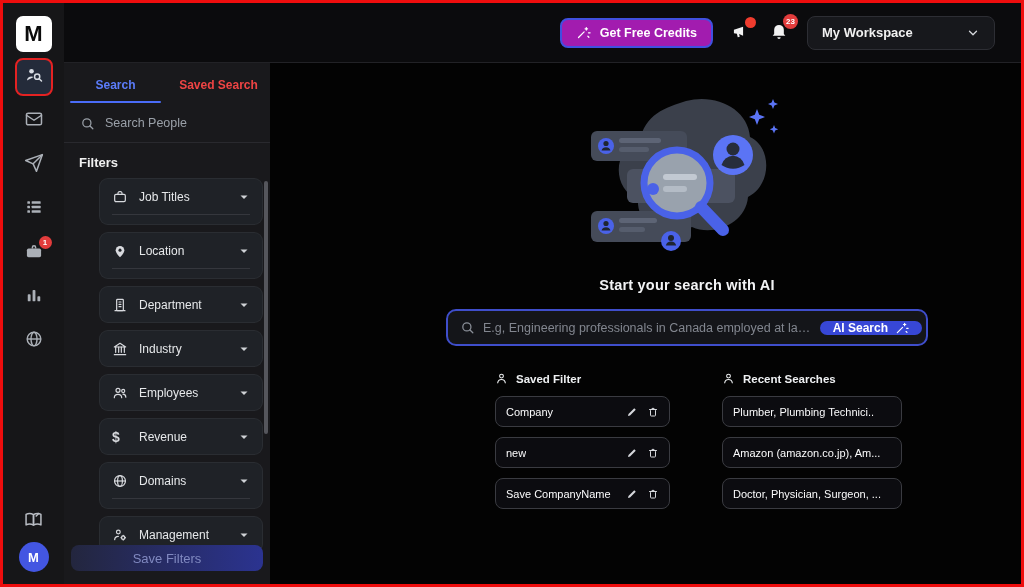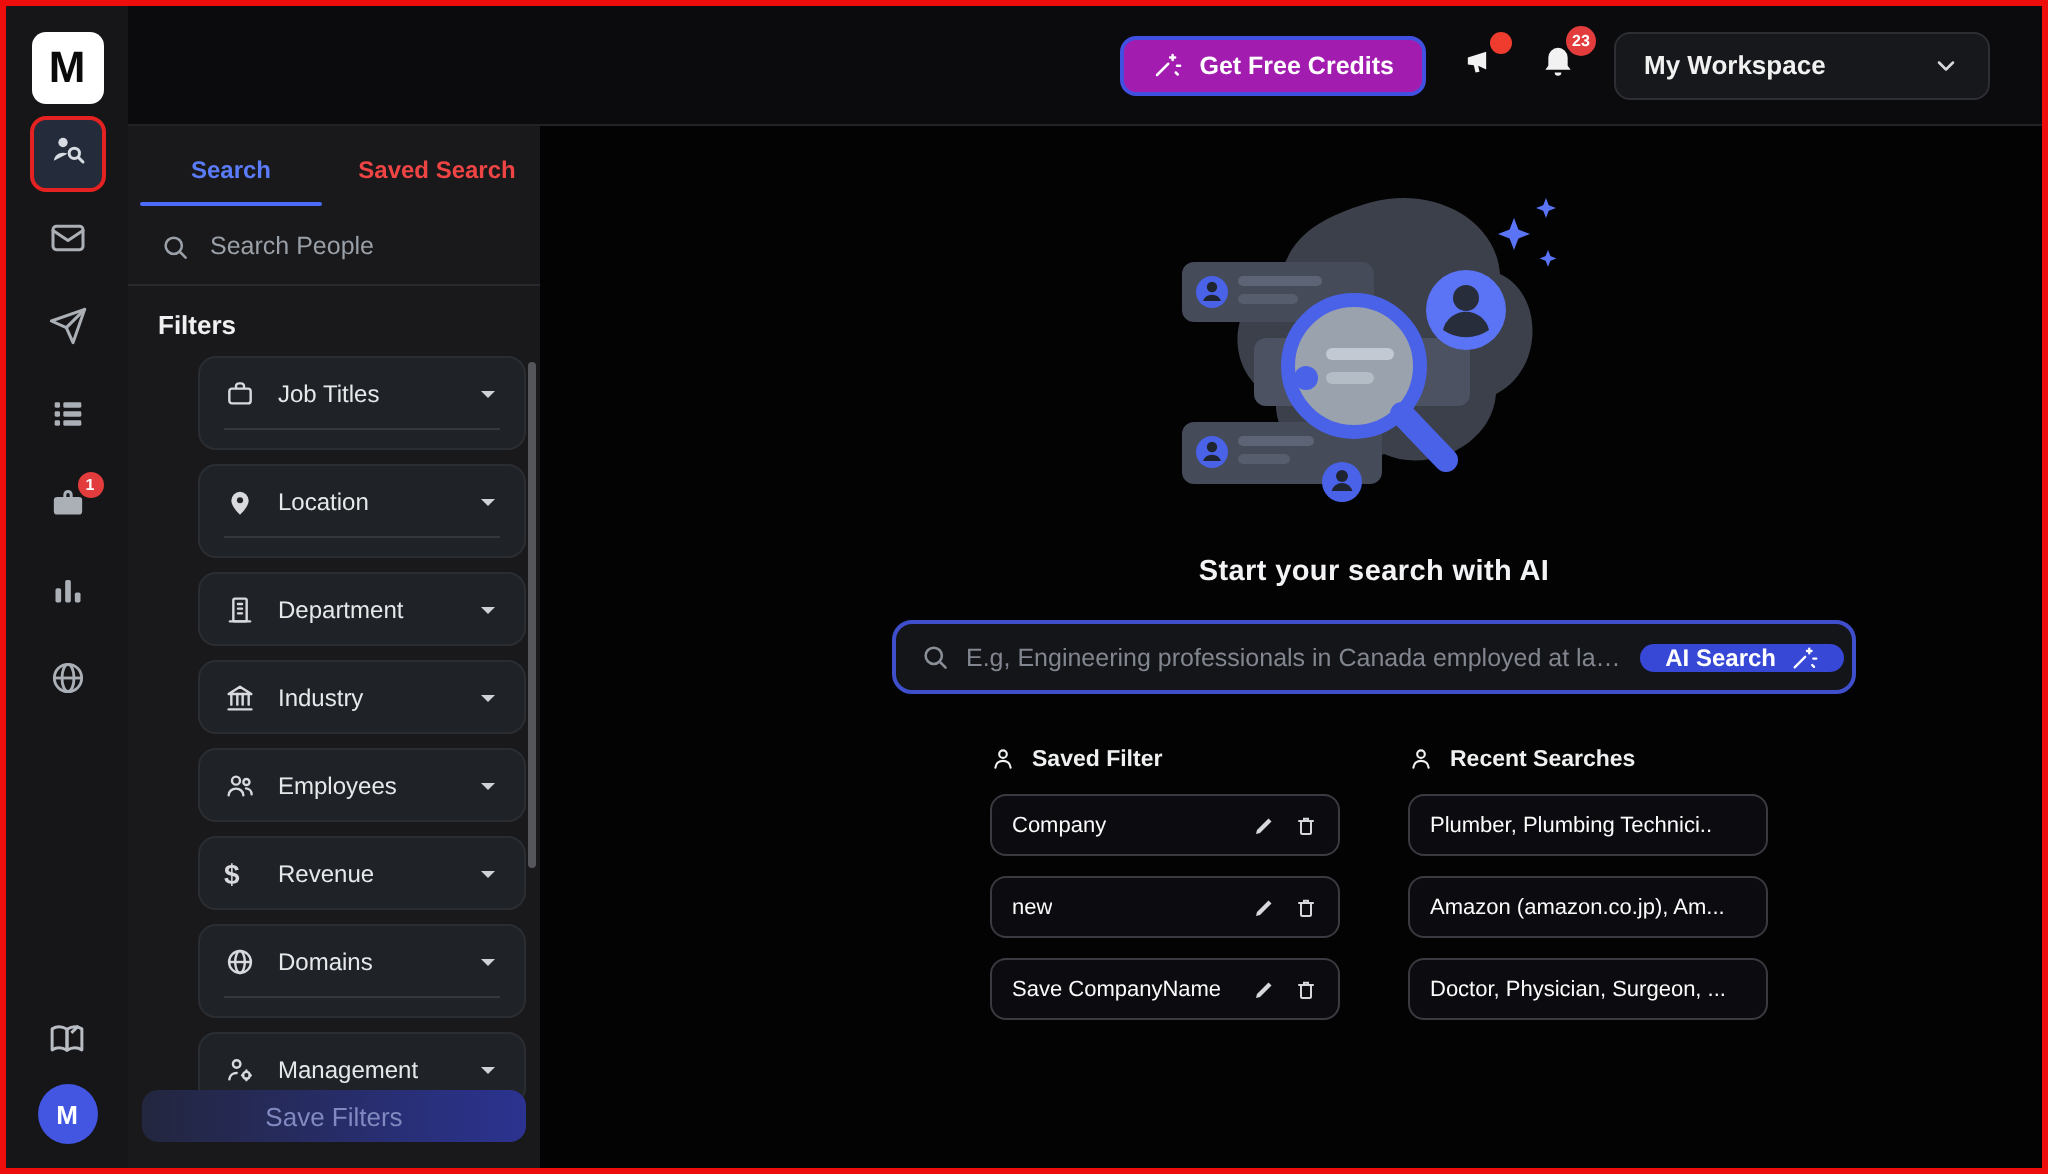--- a/index.html
+++ b/index.html
@@ -122,21 +122,21 @@
     color:#c9ccd2; font-size:12.5px; font-family:inherit;
     white-space:nowrap; overflow:hidden; text-overflow:ellipsis;
   }
   .ai-bar input::placeholder { color:#82868f; }
   .ai-btn {
     height:14px; padding:0 13px; background:#3747d6; border:none; border-radius:7px;
     color:#fff; font-weight:bold; font-size:12px; font-family:inherit; cursor:pointer;
     display:flex; align-items:center; gap:7px; flex:none;
   }
 
-  .lists-row { align-self:stretch; display:flex; gap:34px; padding-left:49px; margin-top:26px; }
+  .lists-row { align-self:stretch; display:flex; gap:52px; padding-left:49px; margin-top:26px; }
   .list-col { display:flex; flex-direction:column; }
   .list-col.saved { width:175px; }
   .list-col.recent { width:180px; }
   .list-header { display:flex; align-items:center; gap:8px; color:#eef0f2; font-size:11.5px; font-weight:bold; margin-bottom:11px; }
   .item-card {
     height:31px; background:#0c0c10; border:1px solid #3a3b41; border-radius:8px;
     display:flex; align-items:center; padding:0 10px; margin-bottom:10px;
     color:#fbfbfc; font-size:11px; cursor:pointer;
   }
   .item-card .txt { white-space:nowrap; overflow:hidden; text-overflow:ellipsis; }

